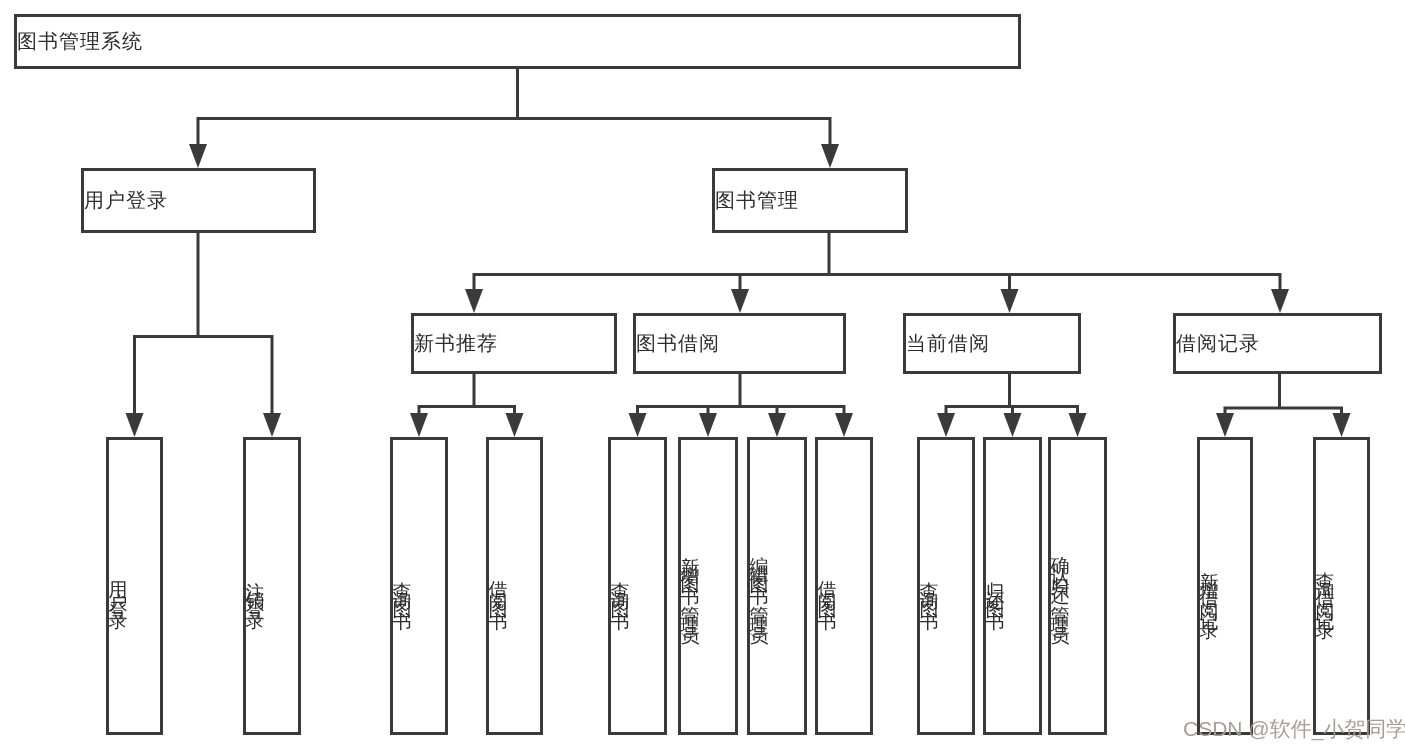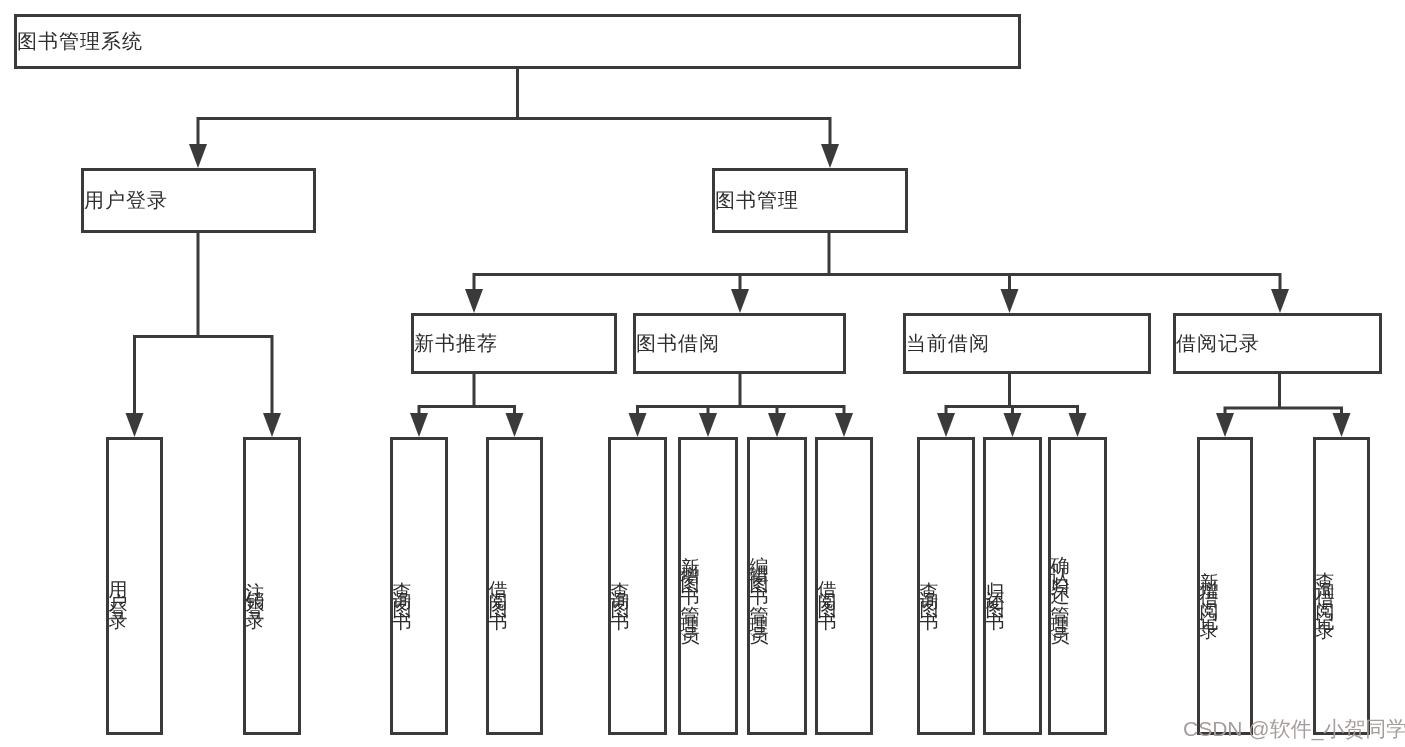--- a/index.html
+++ b/index.html
@@ -16,21 +16,21 @@
   .vlabel{
     writing-mode:vertical-lr;text-orientation:mixed;font-size:19px;
     letter-spacing:10px;line-height:1;white-space:nowrap;
   }
   .root-box{left:14px;top:14px;width:1007px;height:55px;}
   .l1-user{left:81px;top:168px;width:235px;height:65px;}
   .l1-book{left:712px;top:168px;width:196px;height:65px;}
   .l2{top:313px;height:61px;}
   .l2-new{left:363px;width:206px;margin-left:48px;}
   .l2-borrow{left:633px;width:213px;}
-  .l2-current{left:903px;width:248px;}
+  .l2-current{left:903px;width:178px;}
   .l2-records{left:1173px;width:209px;}
   .leaf{top:437px;height:298px;}
   .watermark{
     position:absolute;left:1183px;top:715px;z-index:3;font-size:21px;
     color:#a79c9c;white-space:nowrap;
   }
   path,polyline{stroke:#3a3a3a;stroke-width:3;fill:none;}
   polygon{fill:#3a3a3a;stroke:none;}
 </style>
 </head>

